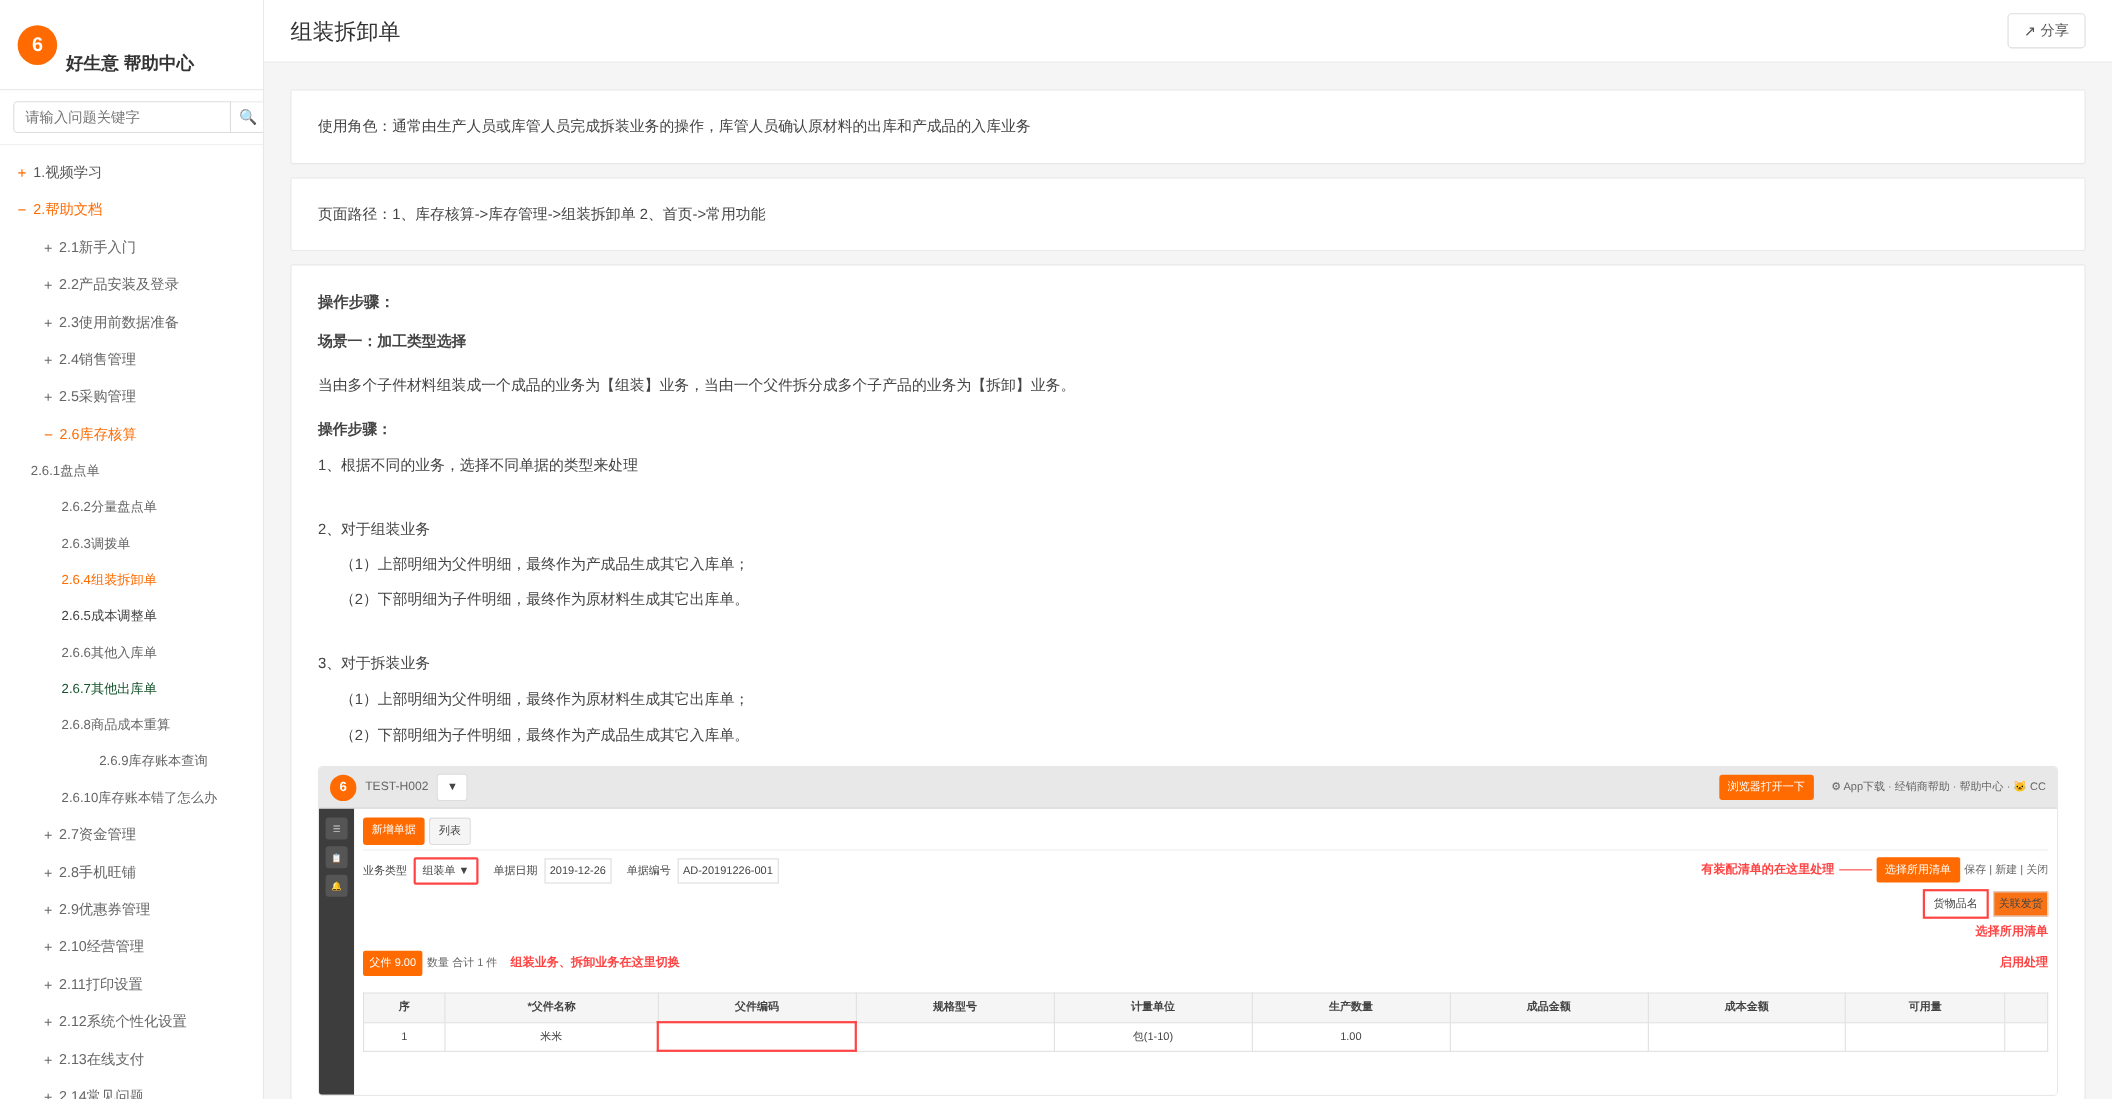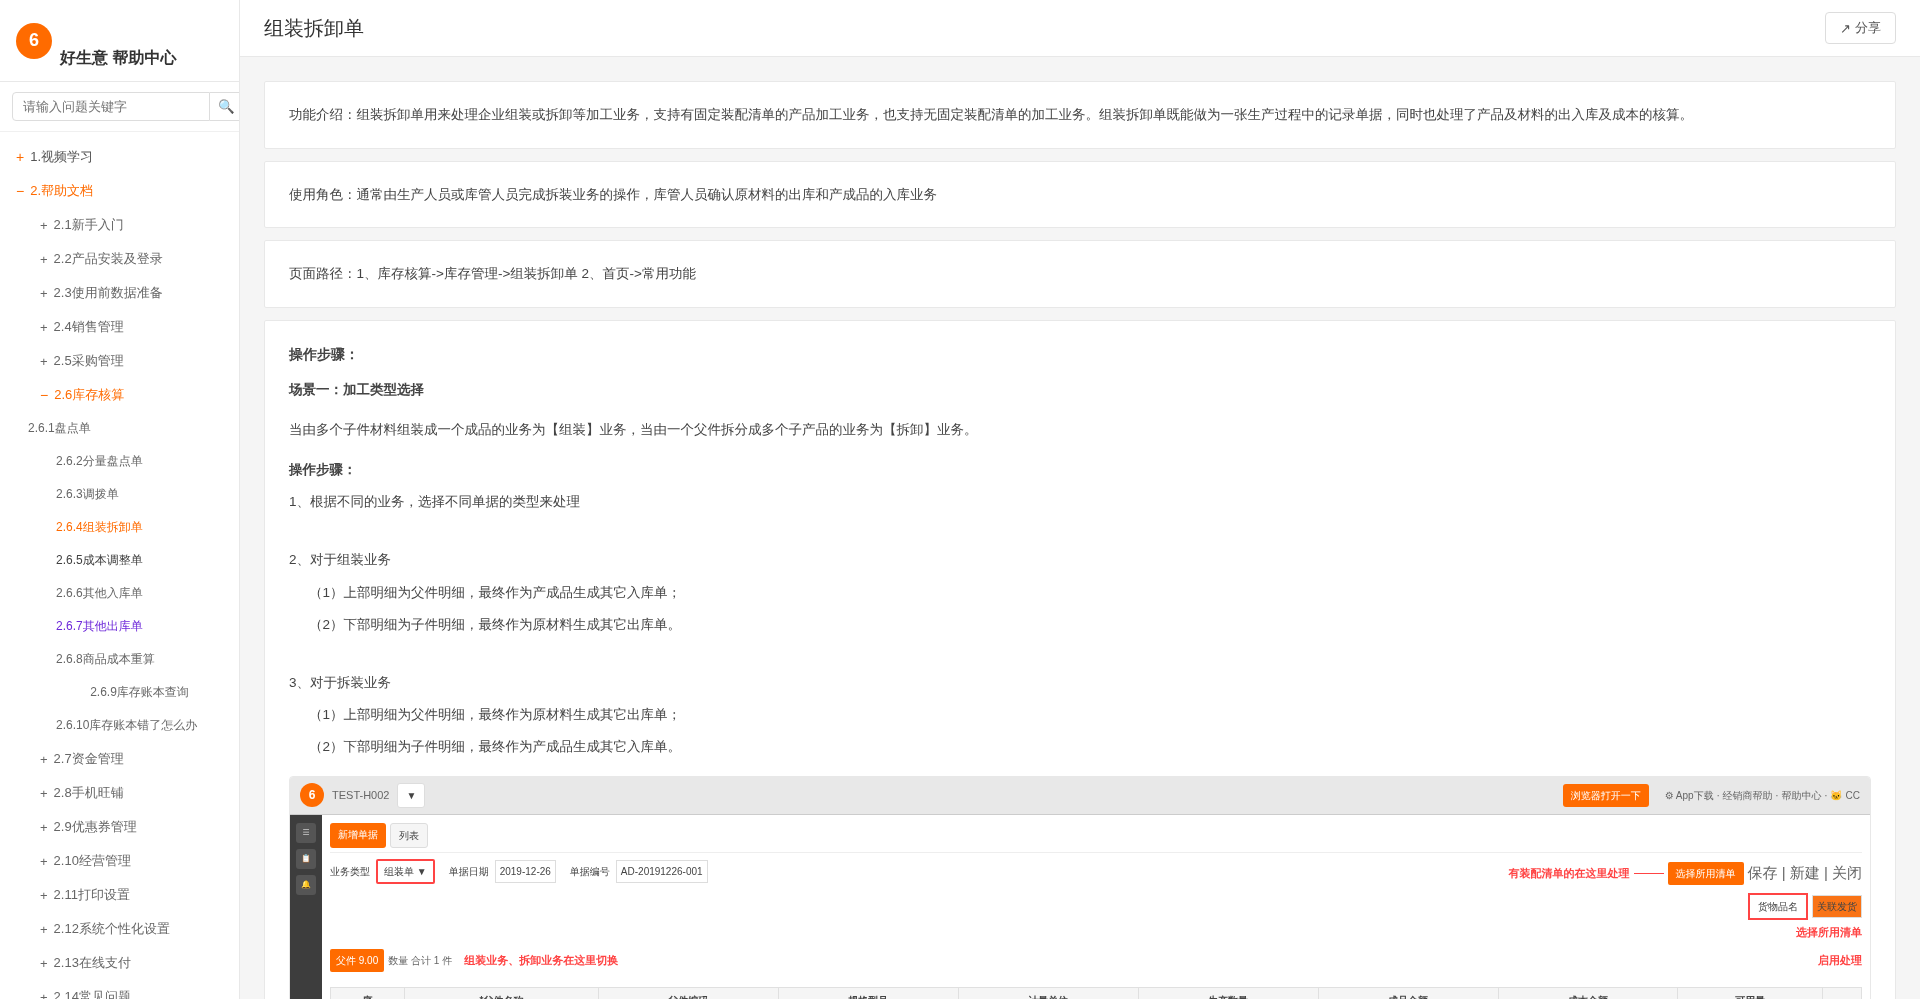--- a/index.html
+++ b/index.html
@@ -245,21 +245,21 @@
 
     <div class="nav-item level2 current" style="padding-left:56px; font-size:12px; color:#ff6b00;">
       <span>2.6.4组装拆卸单</span>
     </div>
     <div class="nav-item" style="padding-left:56px; font-size:12px; color:#404040;">
       <span>2.6.5成本调整单</span>
     </div>
     <div class="nav-item" style="padding-left:56px; font-size:12px; color:#666;">
       <span>2.6.6其他入库单</span>
     </div>
-    <div class="nav-item" style="padding-left:56px; font-size:12px; color:#6d28d9;">
+    <div class="nav-item" style="padding-left:56px; font-size:12px; color:#14532d;">
       <span>2.6.7其他出库单</span>
     </div>
     <div class="nav-item" style="padding-left:56px; font-size:12px; color:#666;">
       <span>2.6.8商品成本重算</span>
     </div>
     <div class="nav-item" style="padding-left:56px; font-size:12px; color:#666;justify-content:center;">
       <span>2.6.9库存账本查询</span>
     </div>
     <div class="nav-item" style="padding-left:56px; font-size:12px; color:#666;">
       <span>2.6.10库存账本错了怎么办</span>
@@ -308,23 +308,20 @@
   <div id="topbar">
     <h1 class="page-title">组装拆卸单</h1>
     <button class="share-btn">
       <span>↗</span>
       <span>分享</span>
     </button>
   </div>
 
   <div class="content-area">
 
-    <div class="content-section">
-      <span>功能介绍：组装拆卸单用来处理企业组装或拆卸等加工业务，支持有固定装配清单的产品加工业务，也支持无固定装配清单的加工业务。组装拆卸单既能做为一张生产过程中的记录单据，同时也处理了产品及材料的出入库及成本的核算。</span>
-    </div>
 
     <div class="content-section">
       <span>使用角色：通常由生产人员或库管人员完成拆装业务的操作，库管人员确认原材料的出库和产成品的入库业务</span>
     </div>
 
     <div class="content-section">
       <span>页面路径：1、库存核算-&gt;库存管理-&gt;组装拆卸单 2、首页-&gt;常用功能</span>
     </div>
 
     <div class="content-section">
@@ -387,21 +384,21 @@
                 <span style="border:1px solid #ddd;padding:1px 4px;font-size:10px;">2019-12-26</span>
                 <span style="margin-left:8px;">单据编号</span>
                 <span style="border:1px solid #ddd;padding:1px 4px;font-size:10px;">AD-20191226-001</span>
               </div>
 
               <div style="position:relative; margin-left:auto; display:flex; flex-direction:column; align-items:flex-end; gap:4px;">
                 <div style="display:flex;align-items:center;gap:4px;">
                   <span class="annotation-red">有装配清单的在这里处理</span>
                   <span style="width:30px;border-top:1px solid #ff4444;display:inline-block;"></span>
                   <span style="background:#ff6b00;color:white;padding:2px 8px;font-size:10px;border-radius:2px;">选择所用清单</span>
-                  <span style="font-size:15px;color:#666;text-align:center;">保存 | 新建 | 关闭</span>
+                  <span style="font-size:10px;color:#666;text-align:center;">保存 | 新建 | 关闭</span>
                 </div>
                 <div style="display:flex;align-items:center;gap:4px;margin-top:2px;">
                   <span style="border:2px solid #ff4444;padding:2px 8px;font-size:10px;">货物品名</span>
                   <span style="background:#f97316;border:1px solid #ddd;padding:1px 4px;font-size:10px;">关联发货</span>
                 </div>
 
                 <div style="display:flex;align-items:center;gap:2px;font-size:10px;margin-top:-2px;">
                   <span class="annotation-red">选择所用清单</span>
                 </div>
               </div>

